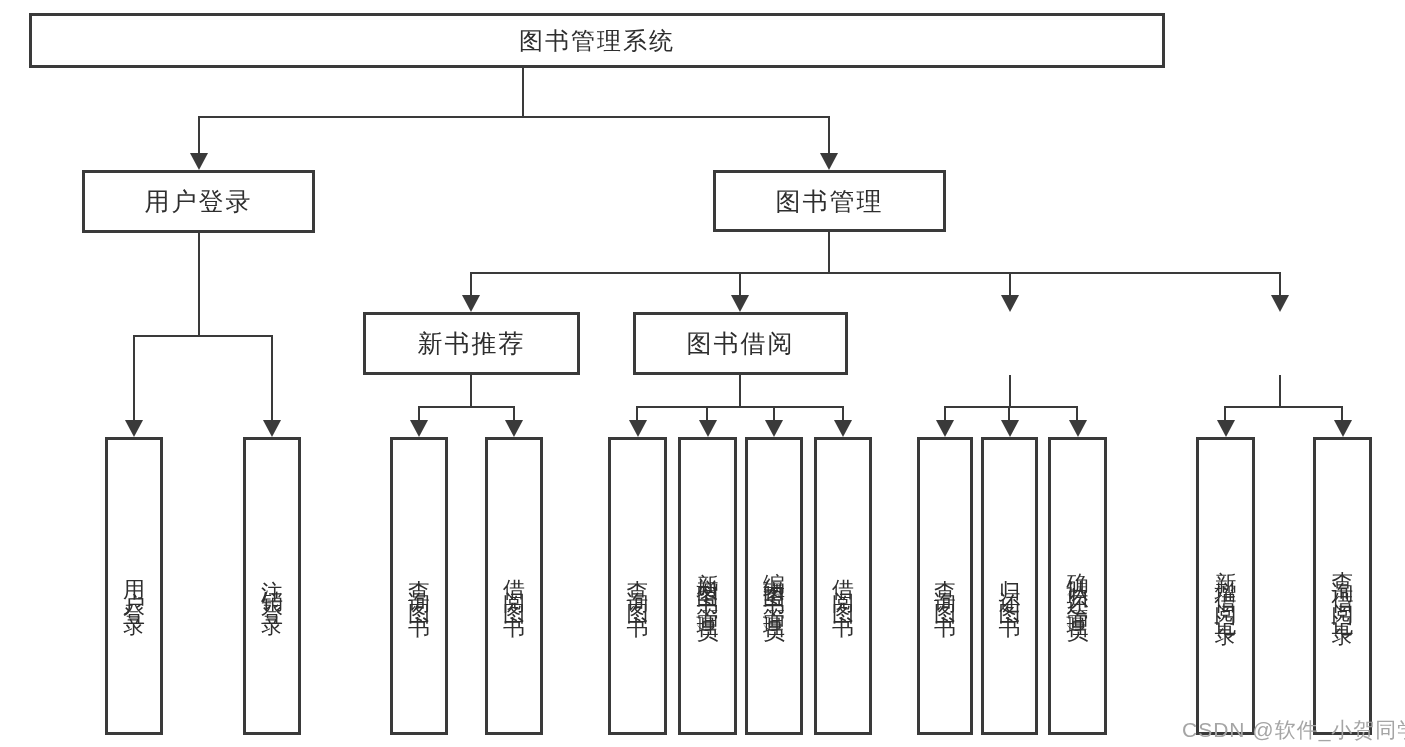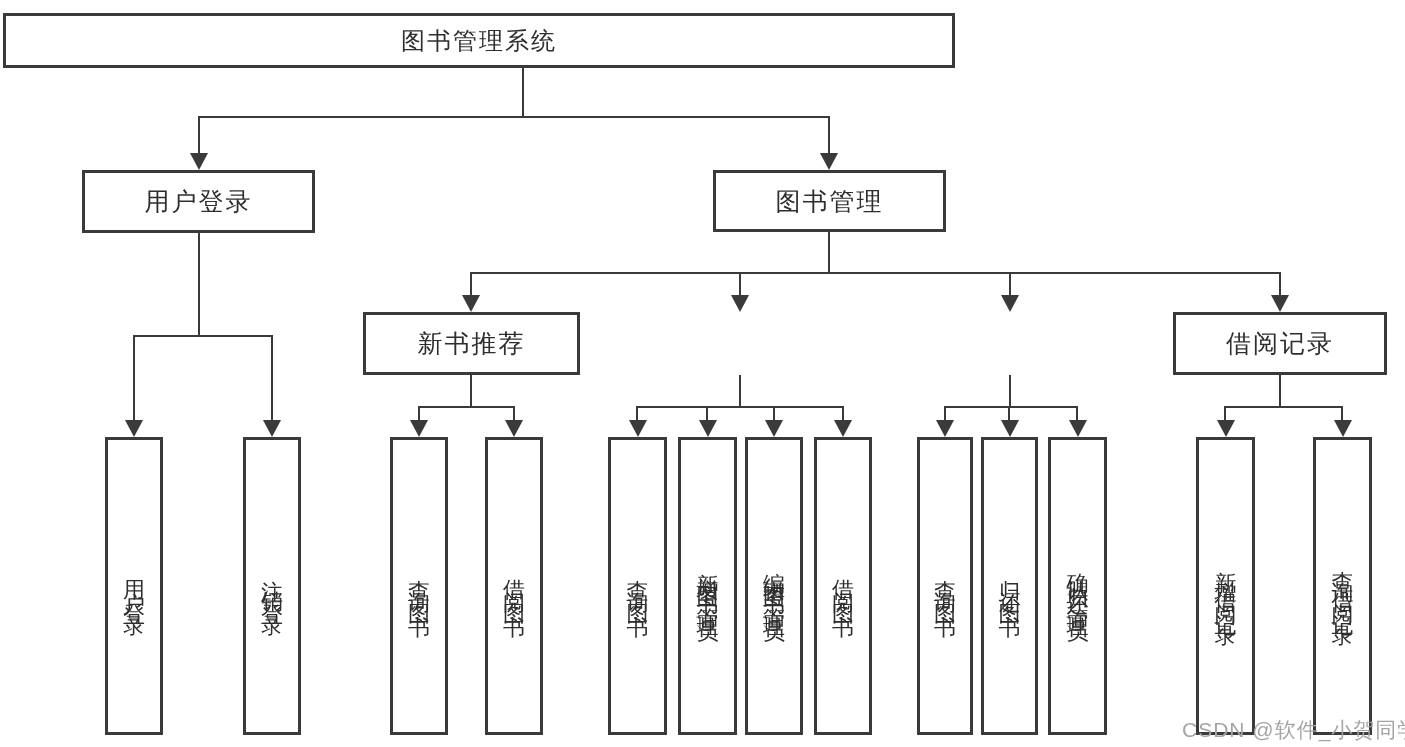--- a/index.html
+++ b/index.html
@@ -38,27 +38,27 @@
   .watermark{
     position:absolute;left:1182px;top:716px;font-size:21px;
     color:var(--watermark);letter-spacing:1px;white-space:nowrap;
   }
 </style>
 </head>
 <body>
 
 <div class="canvas">
 
-  <div class="hbox rootbox" style="left:3px;top:13px;width:952px;height:55px">图书管理系统</div>
+  <div class="hbox rootbox" style="left:29px;top:13px;width:1136px;height:55px">图书管理系统</div>
 
   <div class="hbox" style="left:82px;top:170px;width:233px;height:63px">用户登录</div>
   <div class="hbox" style="left:363px;top:312px;width:217px;height:63px">新书推荐</div>
 
   <div class="hbox" style="left:713px;top:170px;width:233px;height:62px">图书管理</div>
-  <div class="hbox" style="left:1173px;top:312px;width:214px;height:63px">借阅记录</div>
+  <div class="hbox" style="left:633px;top:312px;width:215px;height:63px">图书借阅</div>
 
   <div class="vbox" style="left:105px;width:58px">用户登录</div>
   <div class="vbox" style="left:243px;width:58px">注销登录</div>
 
   <div class="vbox" style="left:390px;width:58px">查询图书</div>
   <div class="vbox" style="left:485px;width:58px">借阅图书</div>
 
   <div class="vbox" style="left:608px;width:59px">查询图书</div>
   <div class="vbox tight" style="left:678px;width:59px">新增图书（管理员）</div>
   <div class="vbox tight" style="left:745px;width:58px">编辑图书（管理员）</div>

